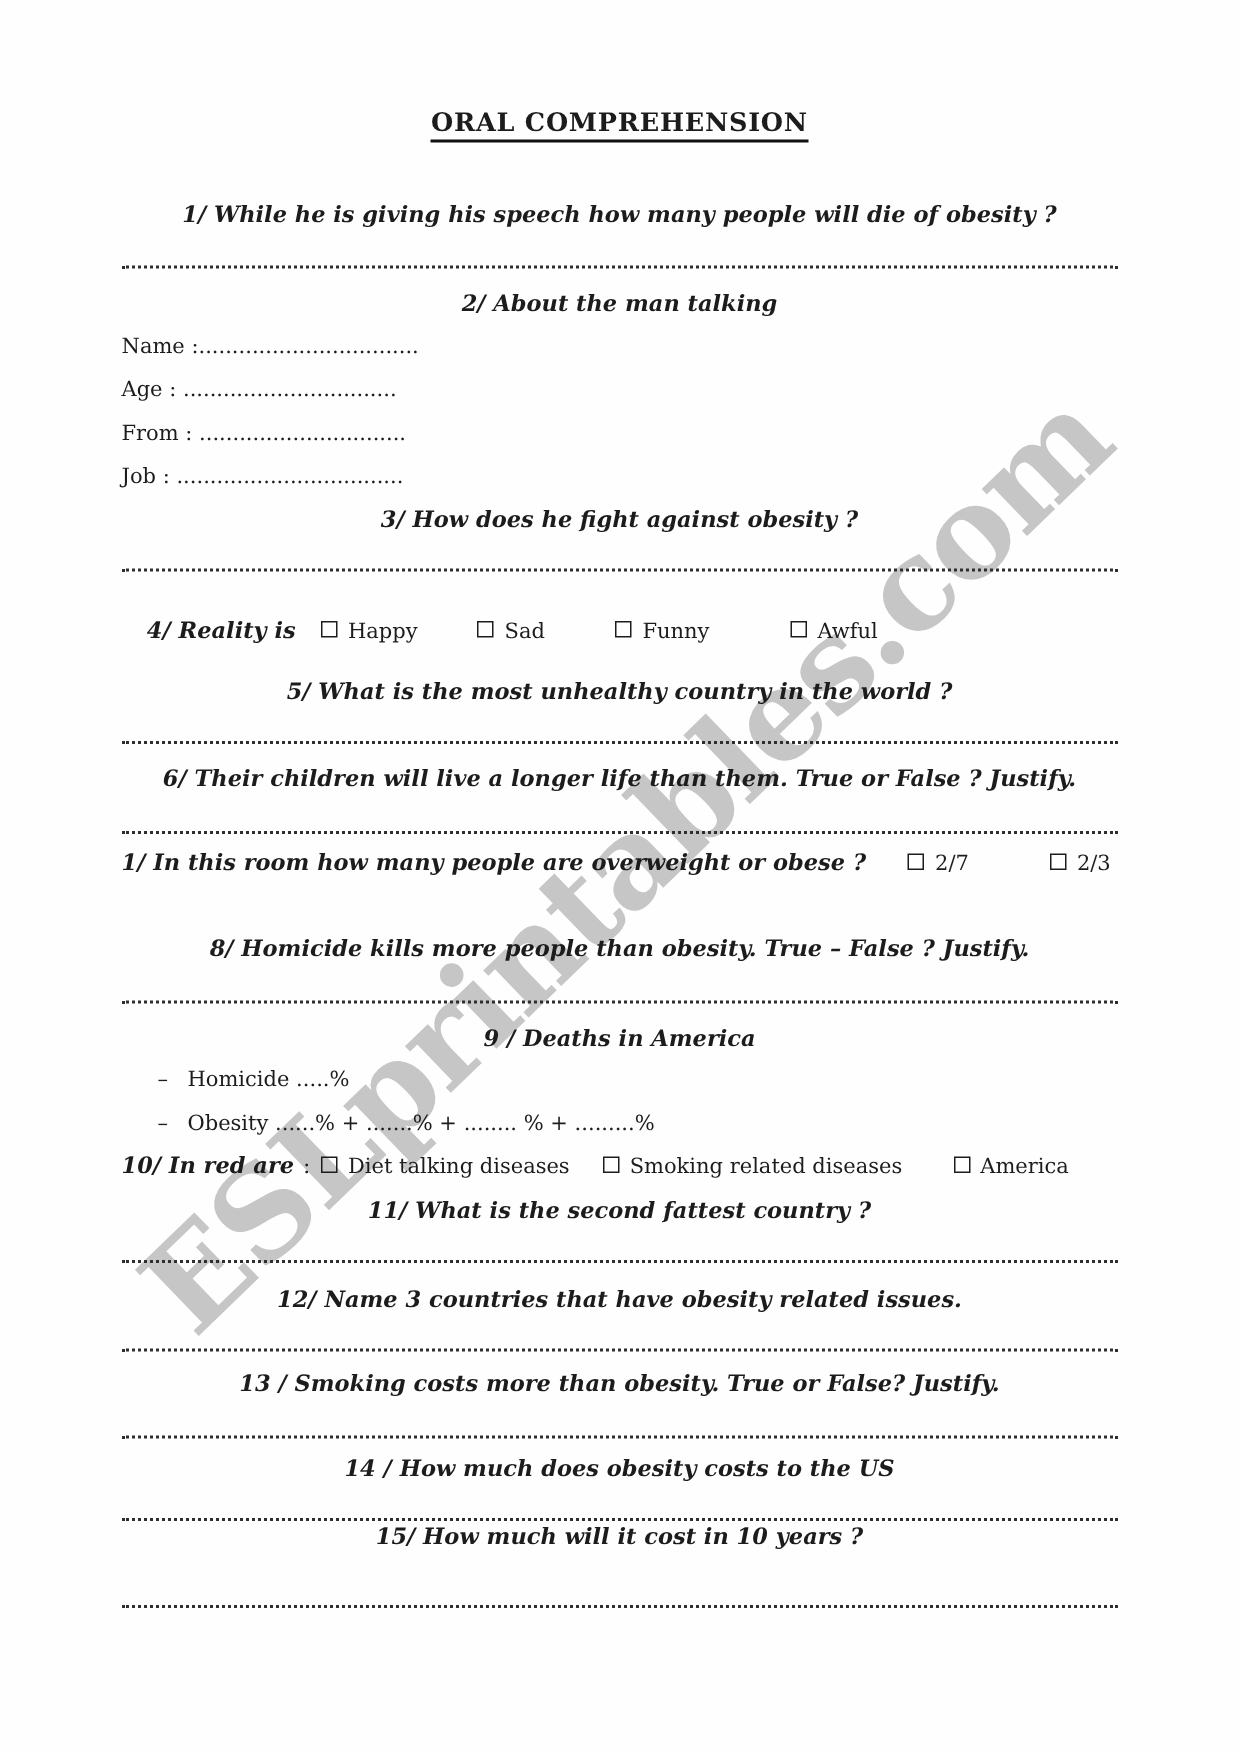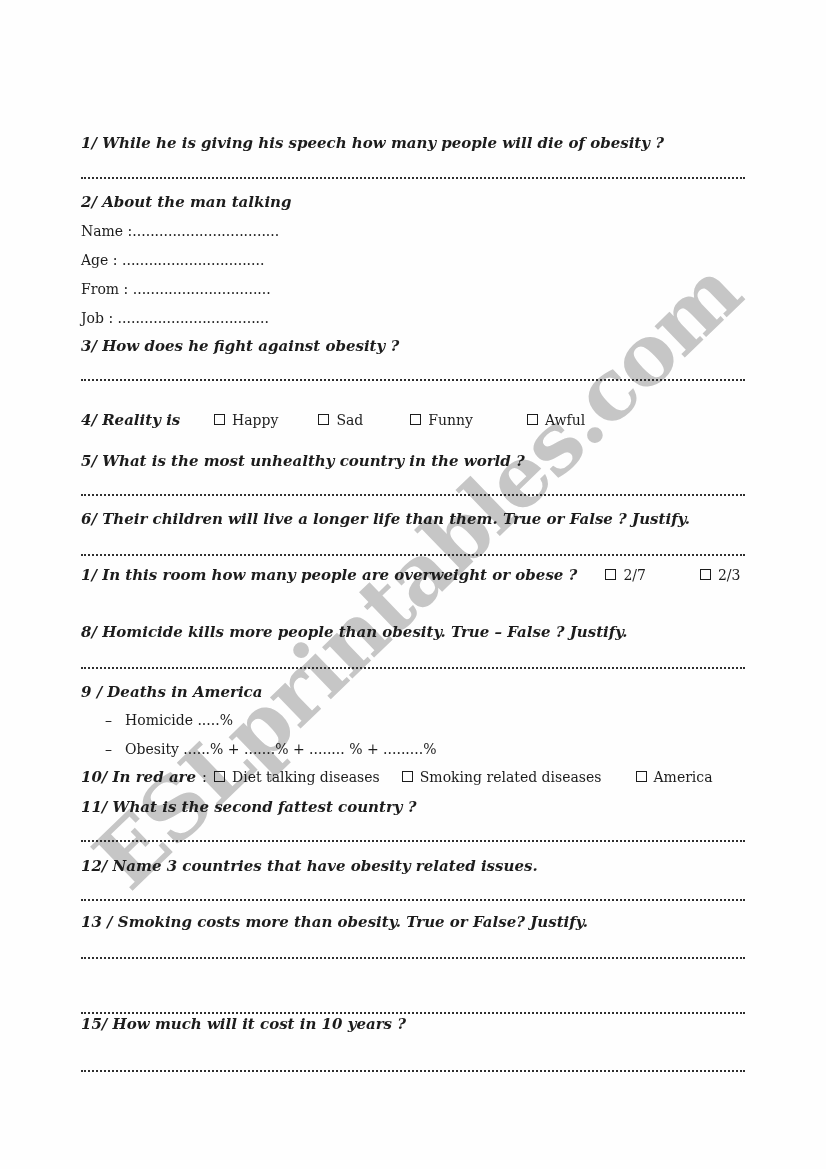--- a/index.html
+++ b/index.html
@@ -33,21 +33,21 @@
   .row{position:absolute;left:0;width:664px;white-space:nowrap;line-height:20px;}
   .title-row{text-align:center;}
   .title-text{
     display:inline-block;
     font-weight:bold;
     font-size:17px;
     letter-spacing:0.5px;
     border-bottom:2px solid #111;
     padding-bottom:1px;
   }
-  .q{font-weight:bold;font-style:italic;font-size:15px;}
+  .q{font-weight:bold;font-style:italic;font-size:15px;text-align:center;}
   .reg{font-size:14px;}
   .dotline{
     position:absolute;left:0;
     width:664px;height:12px;
     border-bottom:2px dotted #2e2e2e;
   }
   .cb{
     display:inline-block;
     width:9px;height:9px;
     border:1px solid #1c1c1c;
@@ -69,20 +69,23 @@
 </style>
 </head>
 <body>
 
 <div class="page">
 
   <div class="watermark">ESLprintables.com</div>
 
   <div class="content">
 
+    <div class="row title-row" style="top:72px">
+      <span class="title-text">ORAL COMPREHENSION</span>
+    </div>
 
     <div class="row q" style="top:133px">1/ While he is giving his speech how many people will die of obesity ?</div>
     <div class="dotline" style="top:165px"></div>
 
     <div class="row q" style="top:192px">2/ About the man talking</div>
     <div class="row reg" style="top:221px">Name :.................................</div>
     <div class="row reg" style="top:250px">Age : ................................</div>
     <div class="row reg" style="top:279px">From : ...............................</div>
     <div class="row reg" style="top:308px">Job : ..................................</div>
 
@@ -120,19 +123,20 @@
 
     <div class="row q" style="top:797px">11/ What is the second fattest country ?</div>
     <div class="dotline" style="top:828px"></div>
 
     <div class="row q" style="top:856px">12/ Name 3 countries that have obesity related issues.</div>
     <div class="dotline" style="top:887px"></div>
 
     <div class="row q" style="top:912px">13 / Smoking costs more than obesity. True or False? Justify.</div>
     <div class="dotline" style="top:945px"></div>
 
+    <div class="row q" style="top:969px">14 / How much does obesity costs to the US</div>
     <div class="dotline" style="top:1000px"></div>
 
     <div class="row q" style="top:1014px">15/ How much will it cost in 10 years ?</div>
     <div class="dotline" style="top:1058px"></div>
 
   </div>
 </div>
 
 </body></html>

